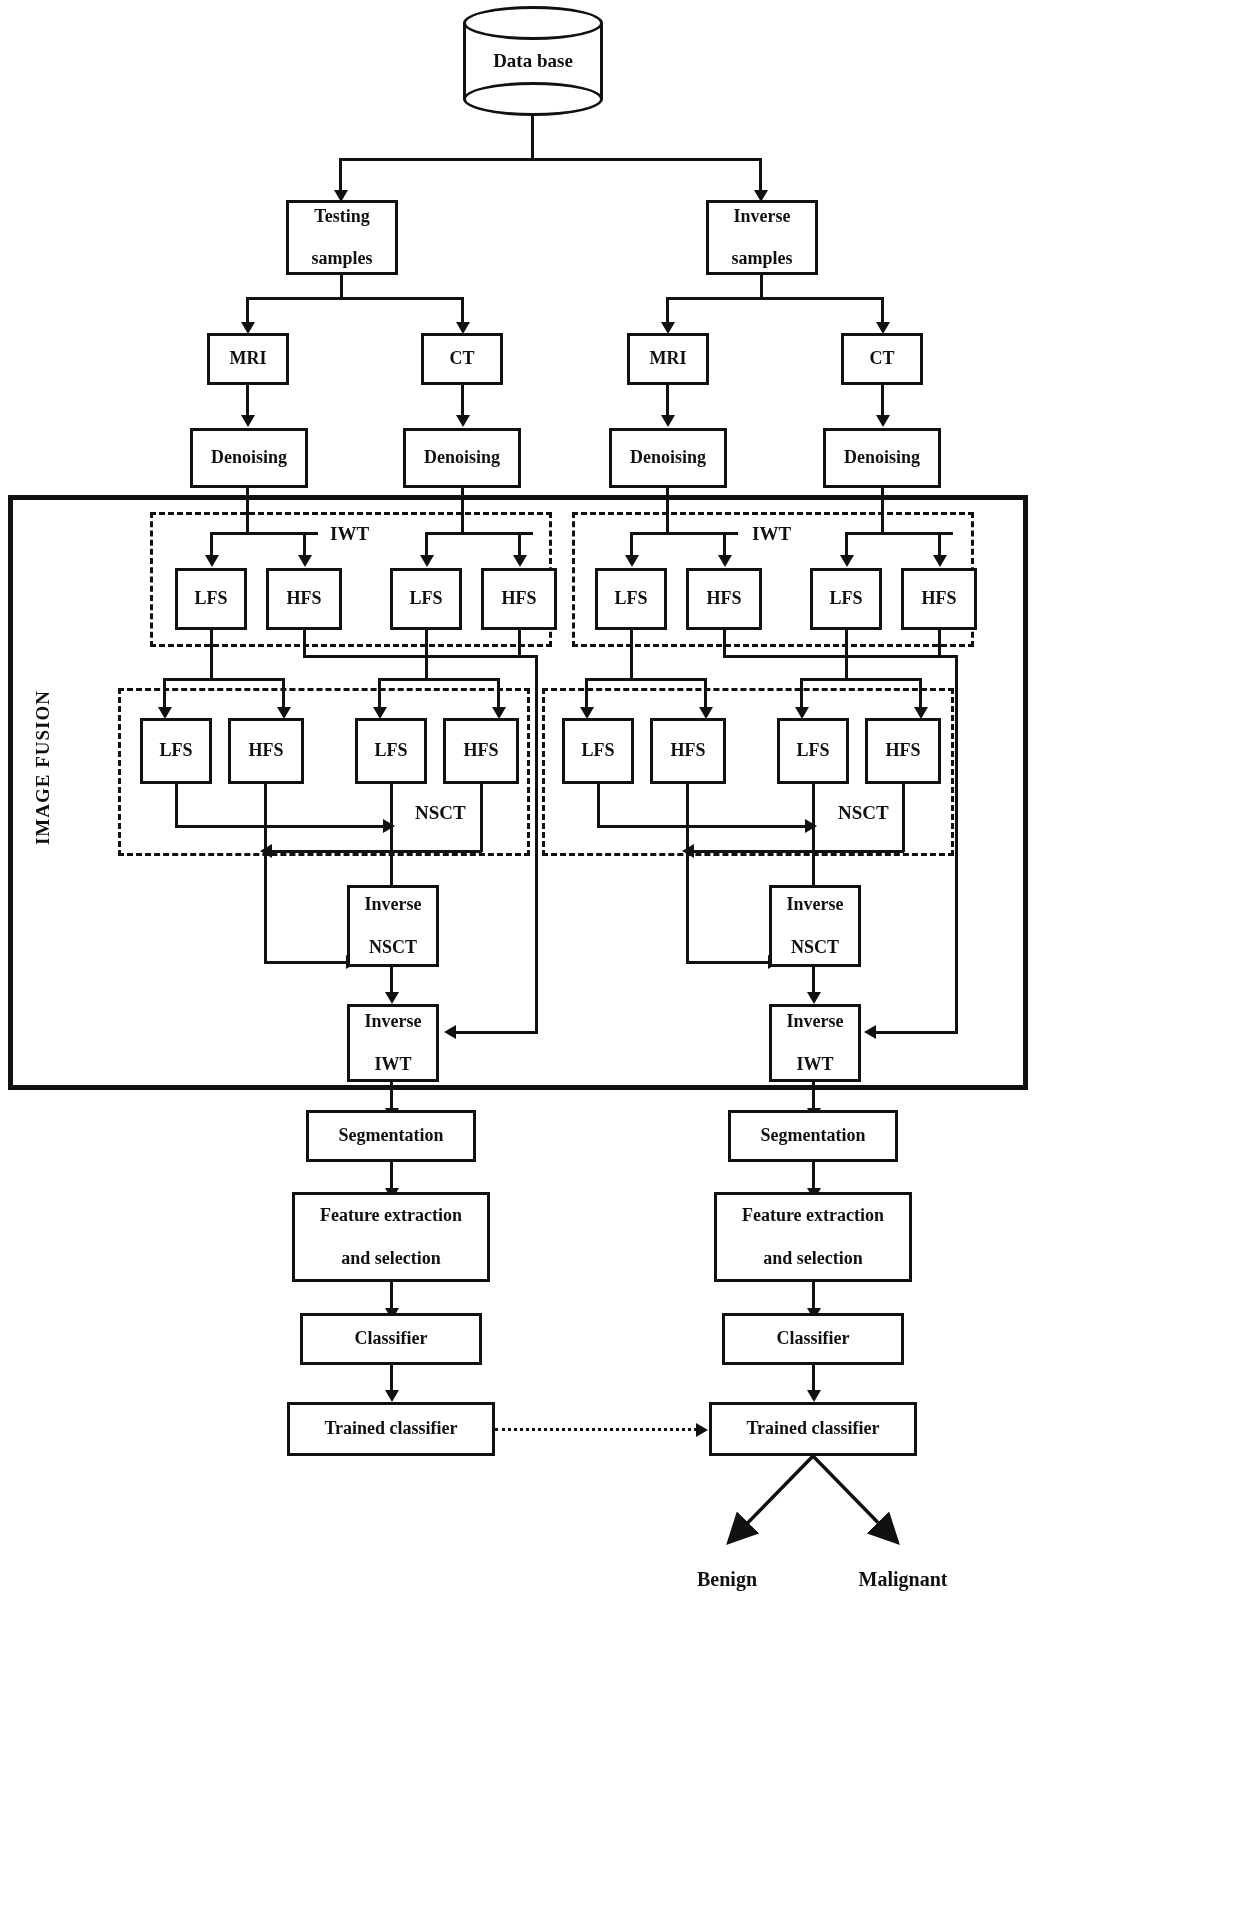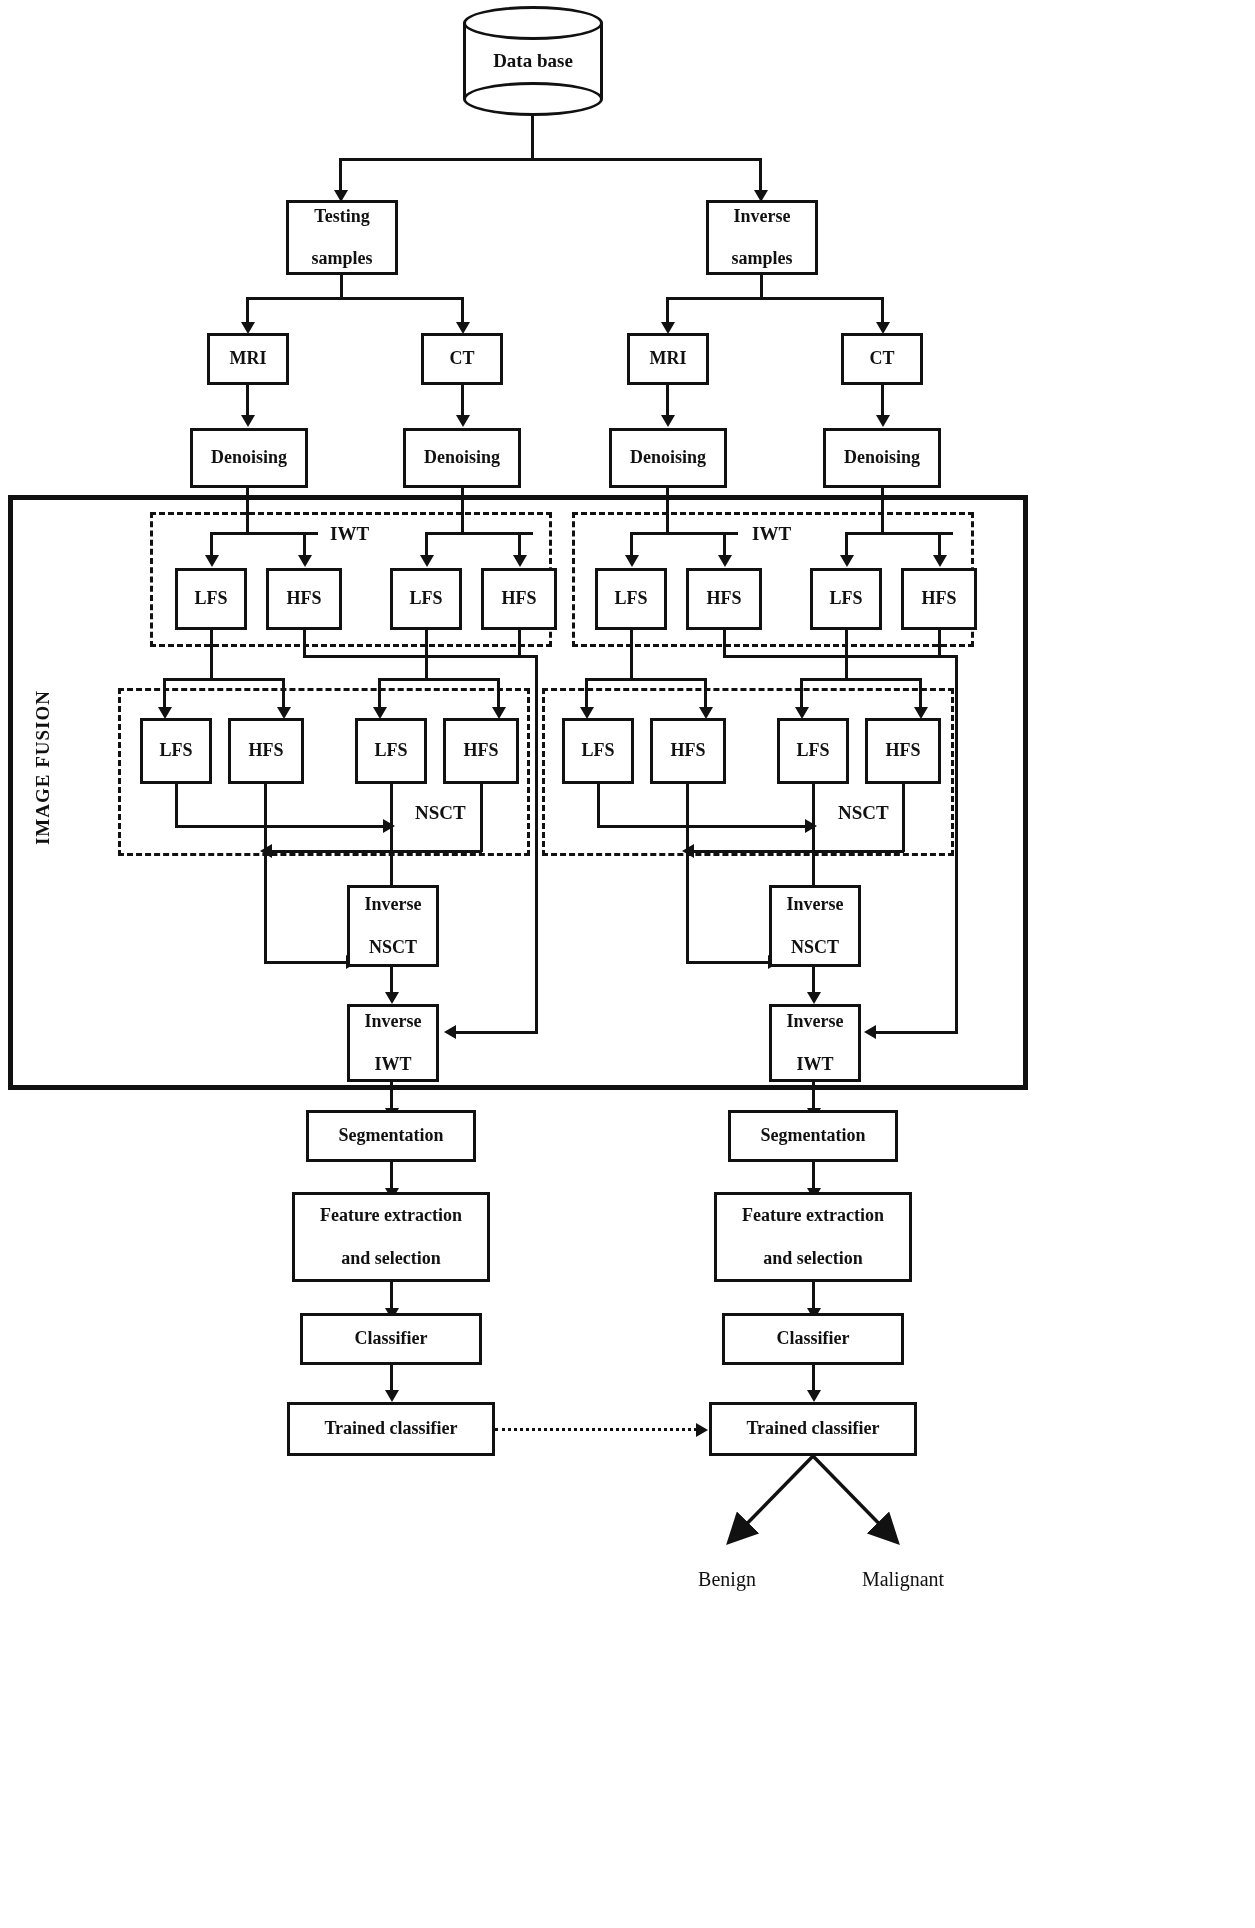--- a/index.html
+++ b/index.html
@@ -121,21 +121,21 @@
     white-space: nowrap;
   }
   .dotted-line {
     position: absolute;
     height: 0;
     border-top: 3px dotted #111111;
     z-index: 2;
   }
   .term-label {
     position: absolute;
-    font-weight: normal;
+    font-weight: bold;
     color: #111;
     z-index: 5;
     white-space: nowrap;
     text-align: center;
   }
   .diag {
     position: absolute;
     z-index: 3;
   }
 </style>

